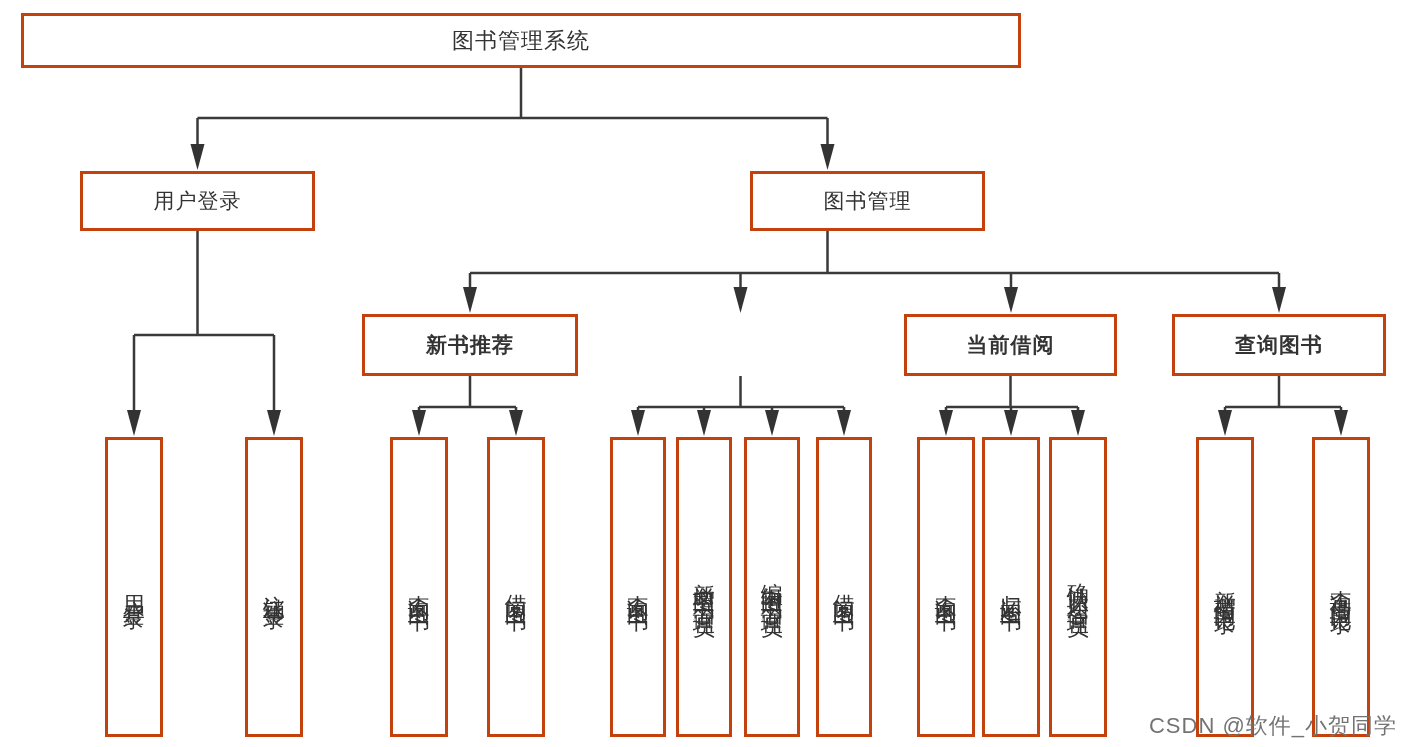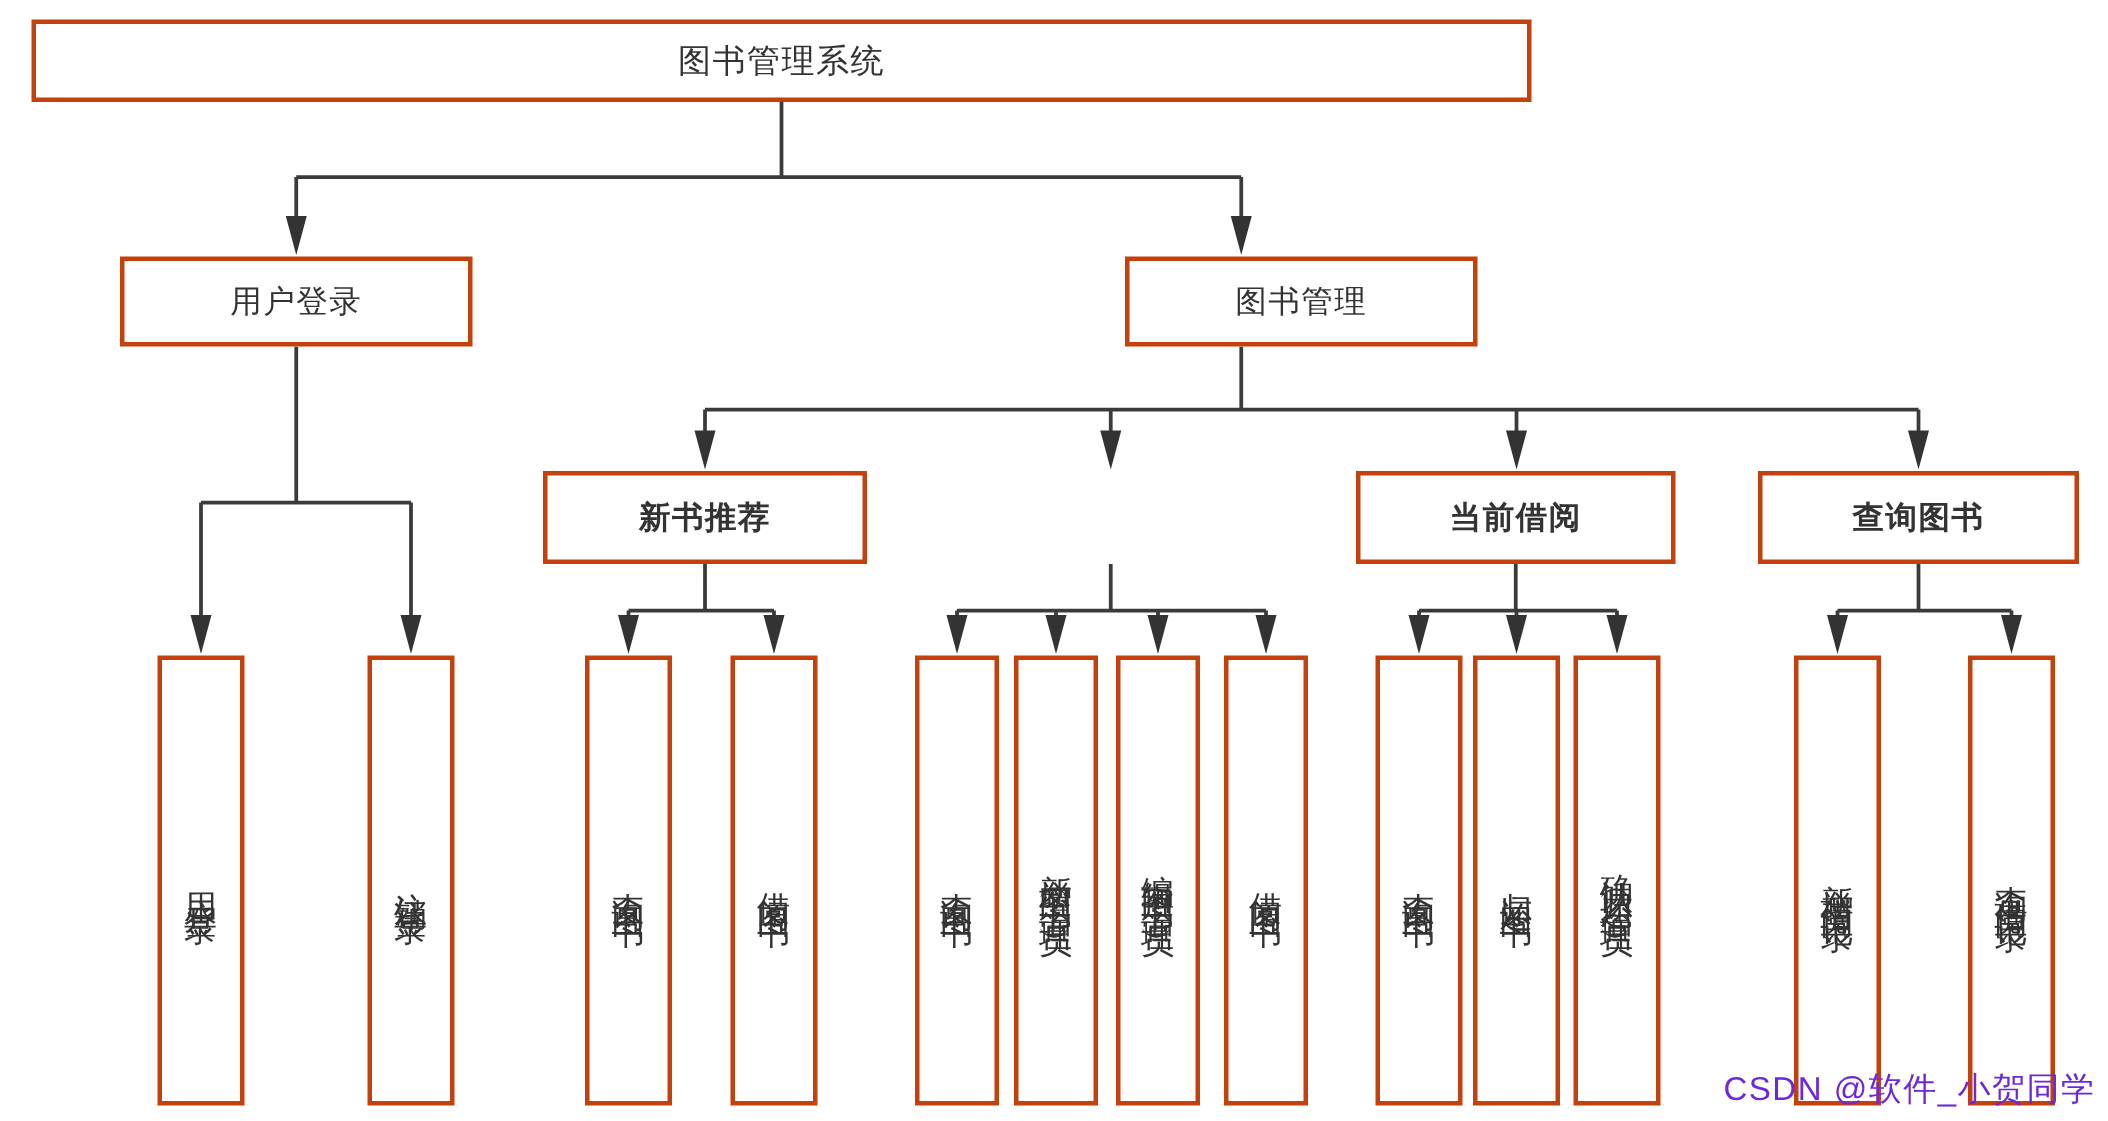--- a/index.html
+++ b/index.html
@@ -49,21 +49,21 @@
     font-size: 22px;
     letter-spacing: 5px;
     line-height: 1.15;
     white-space: nowrap;
   }
   .watermark {
     position: absolute;
     right: 8px;
     bottom: 6px;
     font-size: 22px;
-    color: #6d28d9;
+    color: #737373;
     letter-spacing: 1px;
     z-index: 5;
   }
 </style>
 </head>
 <body>
 
 <div class="canvas">
 
   <svg class="connectors" viewBox="0 0 1405 747" xmlns="http://www.w3.org/2000/svg">

